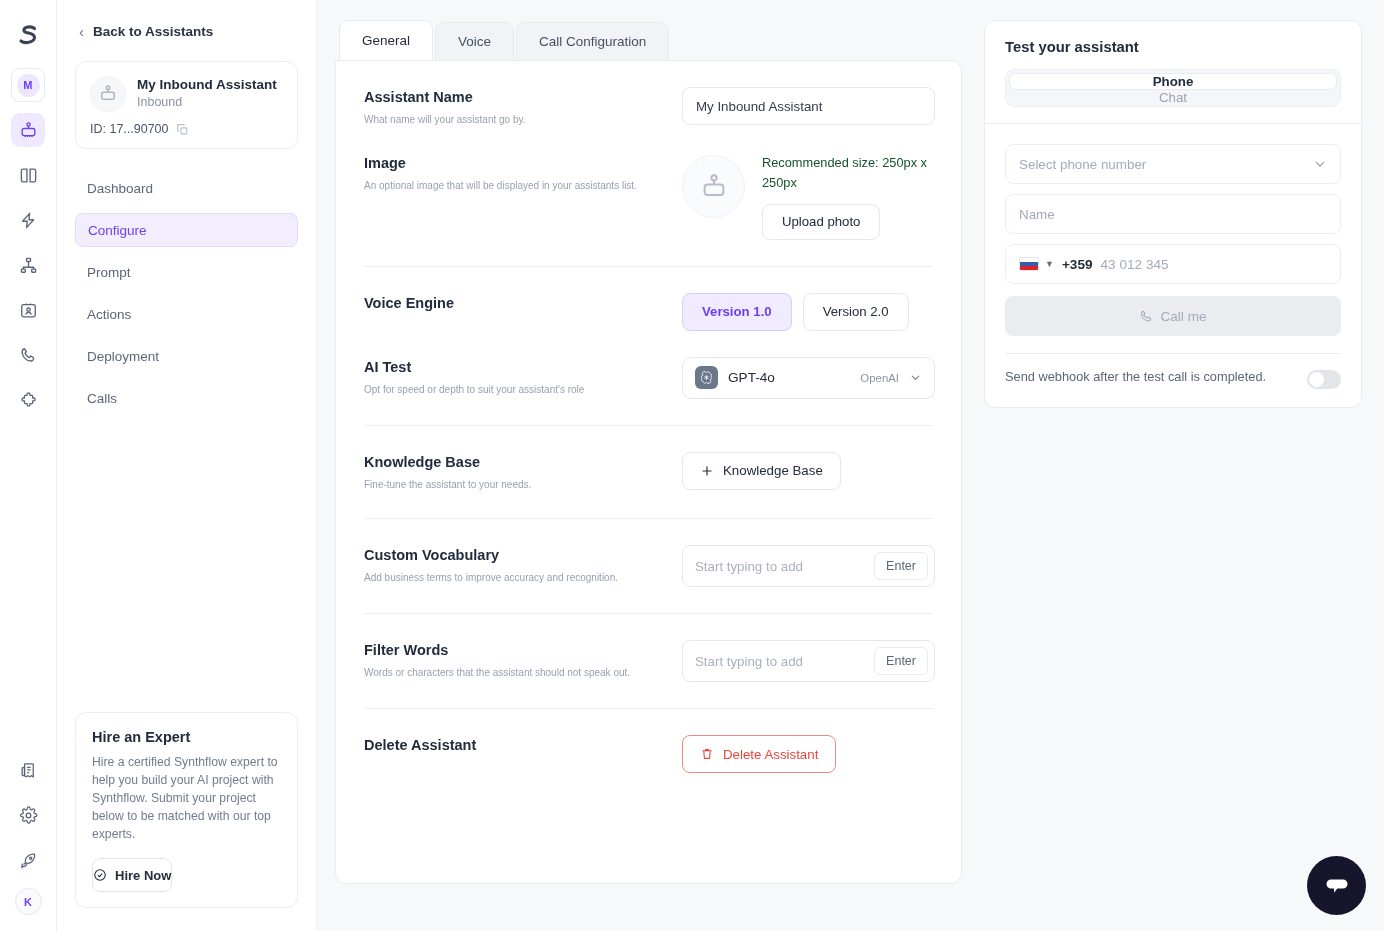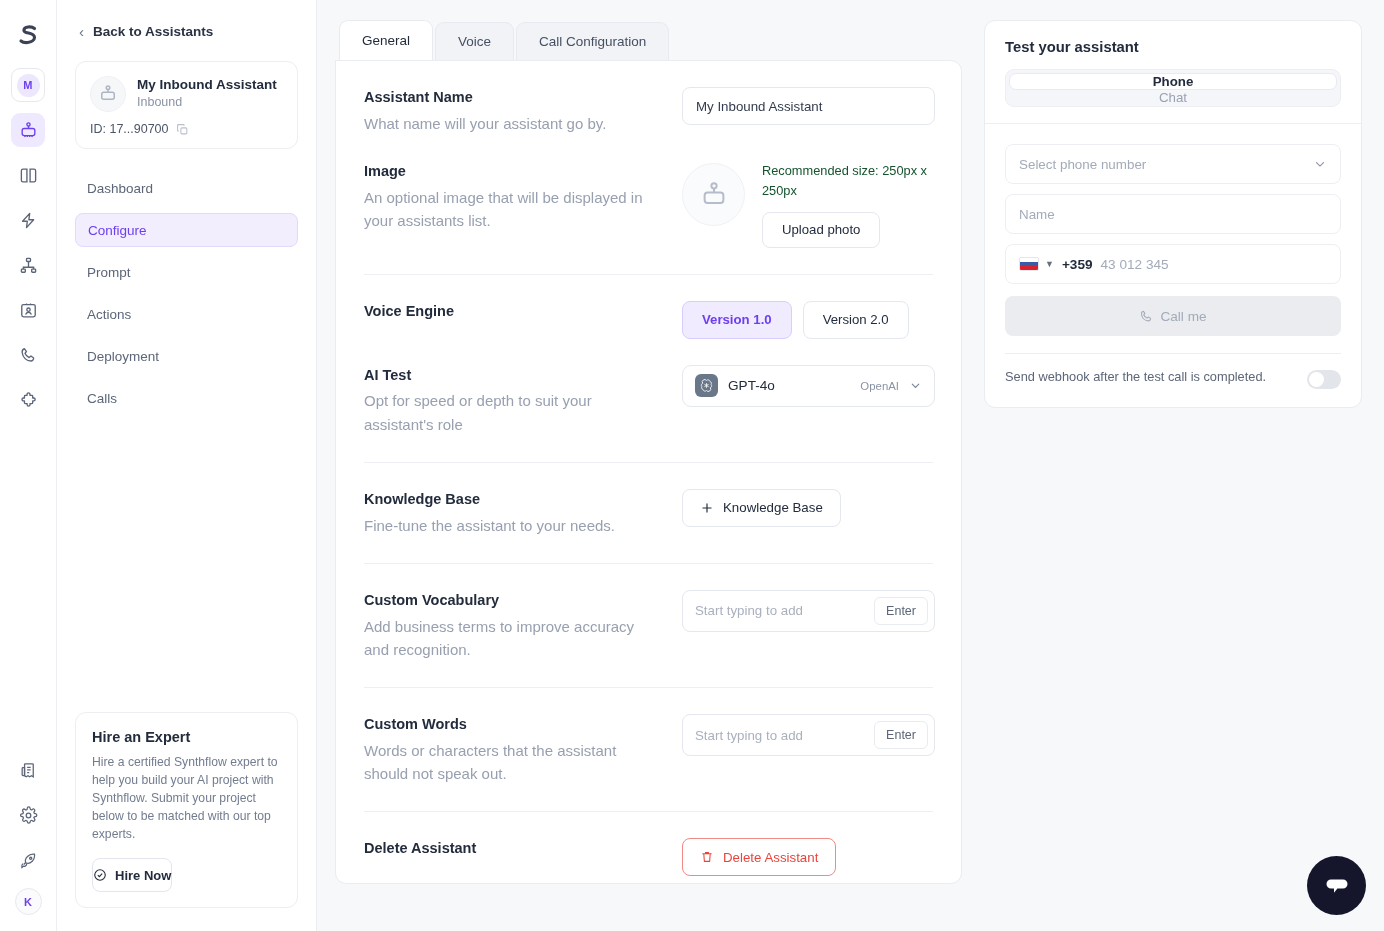--- a/index.html
+++ b/index.html
@@ -147,21 +147,21 @@
   .panel-inner { padding: 0 28px; }
 
   .row {
     display: flex; align-items: flex-start;
     padding: 26px 0 0 0;
     min-height: 0;
   }
   .row-left { width: 318px; flex: 0 0 318px; padding-right: 20px; }
   .row-right { flex: 1 1 auto; }
   .lbl { font-size: 14.5px; font-weight: 700; color: #232c3d; line-height: 1.5; }
-  .sub { font-size: 15px; color: #98a0b0; line-height: 1.55; margin-top: 3px; }
+  .sub { font-size: 10px; color: #98a0b0; line-height: 1.55; margin-top: 3px; }
   .divider { height: 1px; background: #edeff3; margin: 26px 0 0 0; }
 
   .text-input {
     width: 253px; height: 38px;
     border: 1px solid #e4e7ed; border-radius: 8px;
     background: #fff; padding: 0 13px;
     font-size: 13.3px; color: #333c4e;
     font-family: inherit; outline: none;
   }
 
@@ -571,21 +571,21 @@
               <span class="tag-ph">Start typing to add</span>
               <span class="enter-chip">Enter</span>
             </div>
           </div>
         </div>
 
         <div class="divider"></div>
 
         <div class="row">
           <div class="row-left">
-            <div class="lbl">Custom Words</div>
+            <div class="lbl">Filter Words</div>
             <div class="sub">Words or characters that the assistant should not speak out.</div>
           </div>
           <div class="row-right">
             <div class="tag-input">
               <span class="tag-ph">Start typing to add</span>
               <span class="enter-chip">Enter</span>
             </div>
           </div>
         </div>
 

